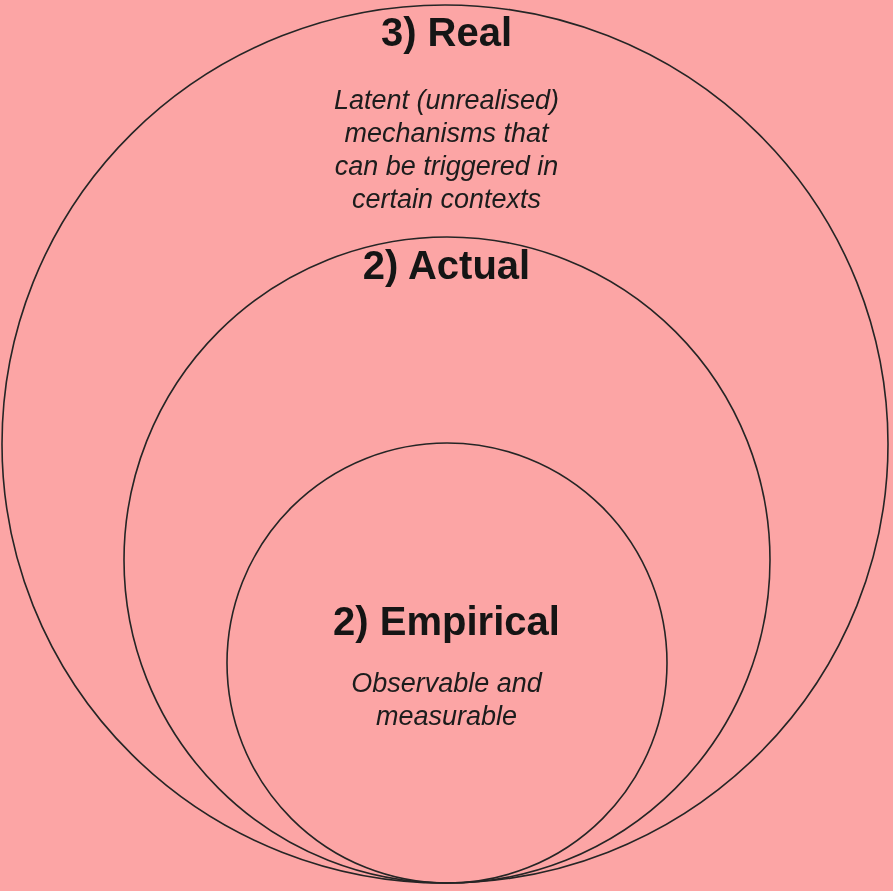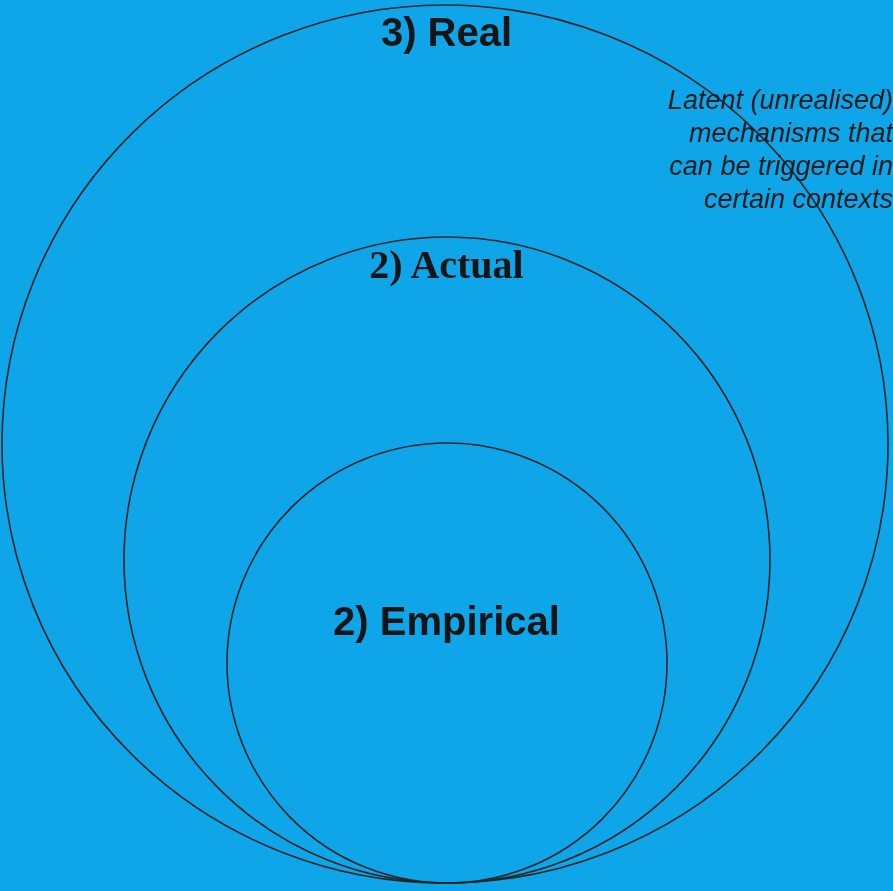--- a/index.html
+++ b/index.html
@@ -4,21 +4,21 @@
 <style>
   html, body {
     margin: 0;
     padding: 0;
     background: #ffffff;
   }
   .canvas {
     position: relative;
     width: 893px;
     height: 891px;
-    background: #0ea5e9;
+    background: #fca5a5;
     overflow: hidden;
     font-family: "Liberation Sans", sans-serif;
   }
   .circles-svg {
     position: absolute;
     left: 0;
     top: 0;
     width: 893px;
     height: 891px;
   }
@@ -37,30 +37,30 @@
     line-height: 44px;
     font-weight: 700;
     color: #151515;
     letter-spacing: 0px;
   }
   .layer-desc {
     position: absolute;
     left: 0;
     width: 100%;
     margin: 0;
-    text-align: right;
+    text-align: center;
     font-style: italic;
     font-size: 27px;
     line-height: 33px;
     color: #1c1c1c;
     white-space: pre-line;
   }
   .title-real      { top: 10px; }
   .desc-real       { top: 84px; }
-  .title-actual    { top: 243px; font-family: Liberation Serif, serif; }
+  .title-actual    { top: 243px; }
   .desc-actual     { top: 312px; line-height: 32.5px; }
   .title-empirical { top: 599px; }
   .desc-empirical  { top: 667px; }
 </style>
 </head>
 <body>
 
 <div class="canvas">
 
   <svg class="circles-svg" viewBox="0 0 893 891">
@@ -74,14 +74,16 @@
   <p class="layer-desc desc-real">Latent (unrealised)
 mechanisms that
 can be triggered in
 certain contexts</p>
 
   <h2 class="layer-title title-actual">2) Actual</h2>
 
 
   <h2 class="layer-title title-empirical">2) Empirical</h2>
 
+  <p class="layer-desc desc-empirical">Observable and
+measurable</p>
 
 </div>
 
 </body></html>

